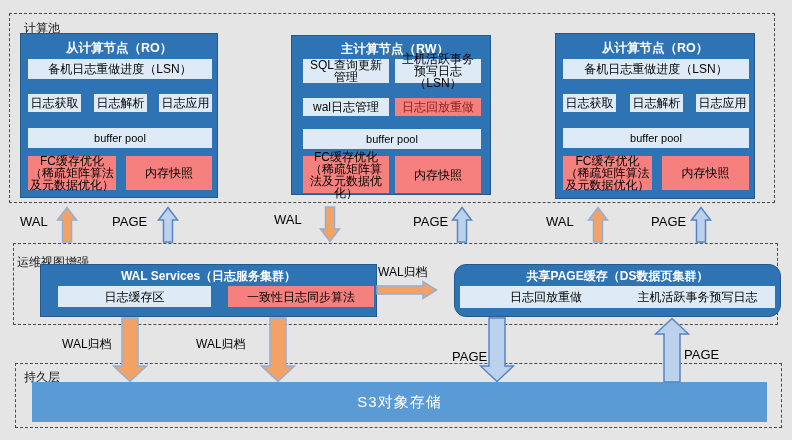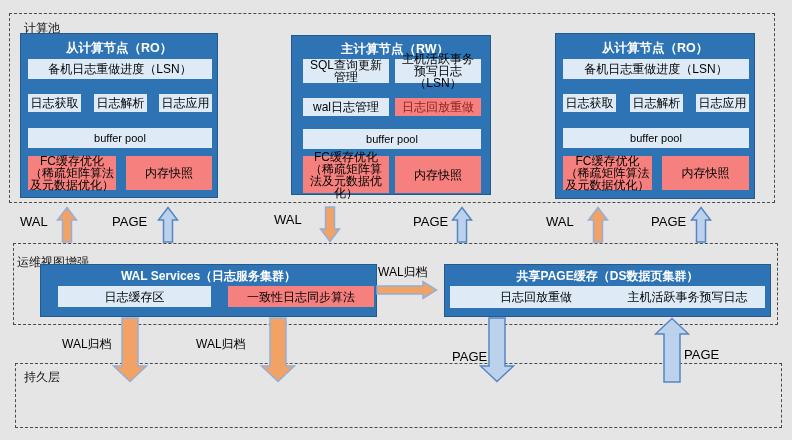--- a/index.html
+++ b/index.html
@@ -82,26 +82,27 @@
     <div class="box pk" style="left:7px;top:122px;width:89px;height:34px;">FC缓存优化（稀疏矩阵算法及元数据优化）</div>
     <div class="box pk" style="left:106px;top:122px;width:87px;height:34px;">内存快照</div>
   </div>
 
   <div class="svc" style="left:40px;top:264px;width:337px;height:53px;">
     <div class="svc-title" style="top:3px;">WAL Services（日志服务集群）</div>
     <div class="box lt" style="left:17px;top:21px;width:153px;height:21px;">日志缓存区</div>
     <div class="box pk" style="left:187px;top:21px;width:146px;height:21px;">一致性日志同步算法</div>
   </div>
 
-  <div class="svc" style="left:444px;top:264px;width:327px;height:53px;">
+  <div class="svc" style="left:454px;top:264px;width:327px;height:53px;border-radius:12px;">
     <div class="svc-title" style="top:3px;">共享PAGE缓存（DS数据页集群）</div>
     <div class="box lt" style="left:5px;top:21px;width:172px;height:22px;">日志回放重做</div>
     <div class="box lt" style="left:165px;top:21px;width:155px;height:22px;">主机活跃事务预写日志</div>
   </div>
 
+  <div class="s3" style="left:32px;top:382px;width:735px;height:40px;">S3对象存储</div>
 
   <span class="alabel" style="left:20px;top:214px;">WAL</span>
   <span class="alabel" style="left:112px;top:214px;">PAGE</span>
   <span class="alabel" style="left:274px;top:212px;">WAL</span>
   <span class="alabel" style="left:413px;top:214px;">PAGE</span>
   <span class="alabel" style="left:546px;top:214px;">WAL</span>
   <span class="alabel" style="left:651px;top:214px;">PAGE</span>
 
   <svg class="arrow" style="left:56px;top:206px;" width="22" height="37">
       <polygon class="o" points="11,1.5 20.5,14 15.5,14 15.5,36 6.5,36 6.5,14 1.5,14"></polygon>

